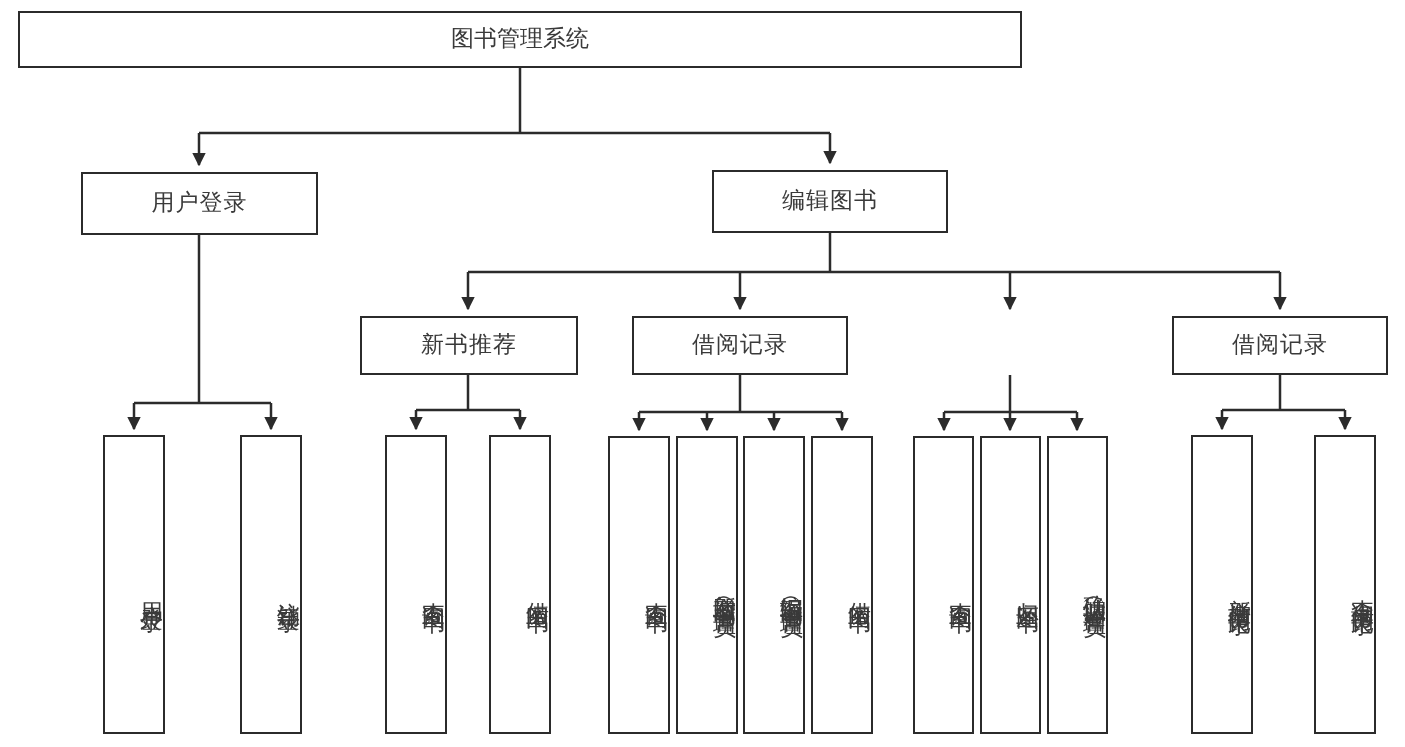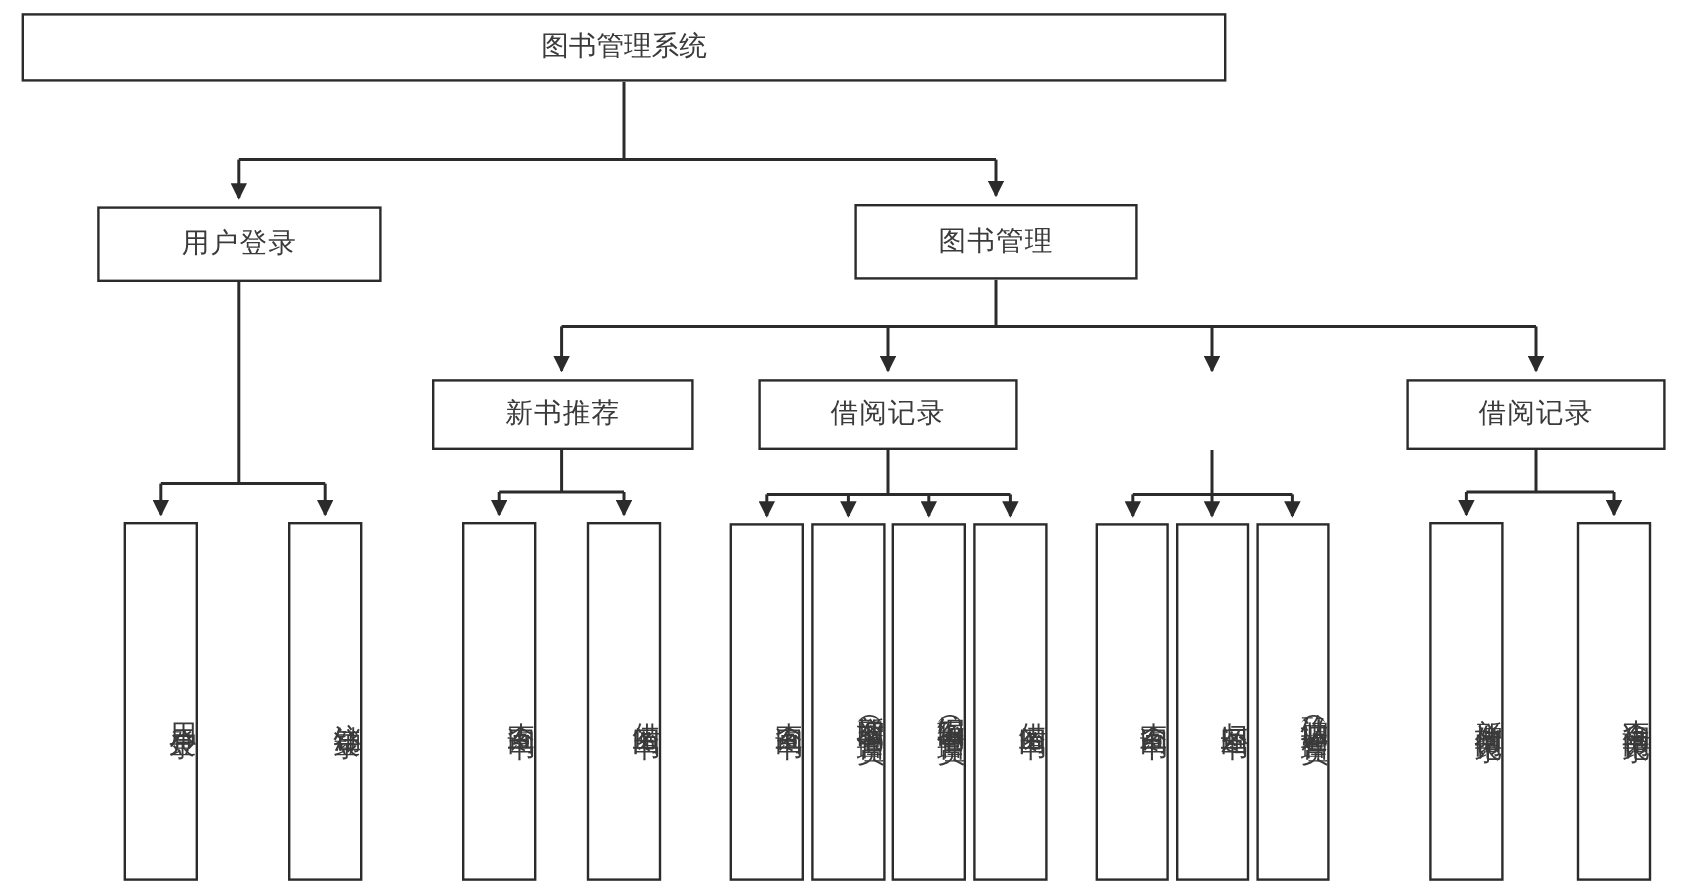--- a/index.html
+++ b/index.html
@@ -13,20 +13,21 @@
   svg#wires{position:absolute;left:0;top:0;width:1405px;height:747px;}
 
   .node{
     position:absolute;box-sizing:border-box;
     background:#ffffff;
     border:2.5px solid #2b2b2b;
     display:flex;align-items:center;justify-content:center;
     color:#3a3a3a;
     text-align:center;
     line-height:1.05;
+    font-family:Liberation Serif, serif;
   }
   .node.h{ font-size:23px; letter-spacing:1px; }
   .node.root{ font-size:23px; }
   .node.leaf{
     font-size:23px;
     writing-mode:vertical-rl;
     text-orientation:upright;
     align-items:flex-start;
     justify-content:center;
     padding-top:10px;
@@ -94,21 +95,21 @@
       <path d="M 1280 375 L 1280 410"></path>
       <path d="M 1222 410 L 1345 410"></path>
       <path d="M 1222 410 L 1222 429" marker-end="url(#arr)"></path>
       <path d="M 1345 410 L 1345 429" marker-end="url(#arr)"></path>
     </g>
   </svg>
 
   <div class="node root" style="left:18px;top:11px;width:1004px;height:57px;">图书管理系统</div>
 
   <div class="node h" style="left:81px;top:172px;width:237px;height:63px;">用户登录</div>
-  <div class="node h" style="left:712px;top:170px;width:236px;height:63px;">图书管理</div>
+  <div class="node h" style="left:712px;top:170px;width:236px;height:63px;">编辑图书</div>
 
   <div class="node h" style="left:360px;top:316px;width:218px;height:59px;">新书推荐</div>
   <div class="node h" style="left:632px;top:316px;width:216px;height:59px;">借阅记录</div>
   <div class="node h" style="left:1172px;top:316px;width:216px;height:59px;">借阅记录</div>
 
   <div class="node leaf" style="left:103px;top:435px;width:62px;height:299px;">用户登录</div>
   <div class="node leaf" style="left:240px;top:435px;width:62px;height:299px;">注销登录</div>
 
   <div class="node leaf" style="left:385px;top:435px;width:62px;height:299px;">查询图书</div>
   <div class="node leaf" style="left:489px;top:435px;width:62px;height:299px;">借阅图书</div>

